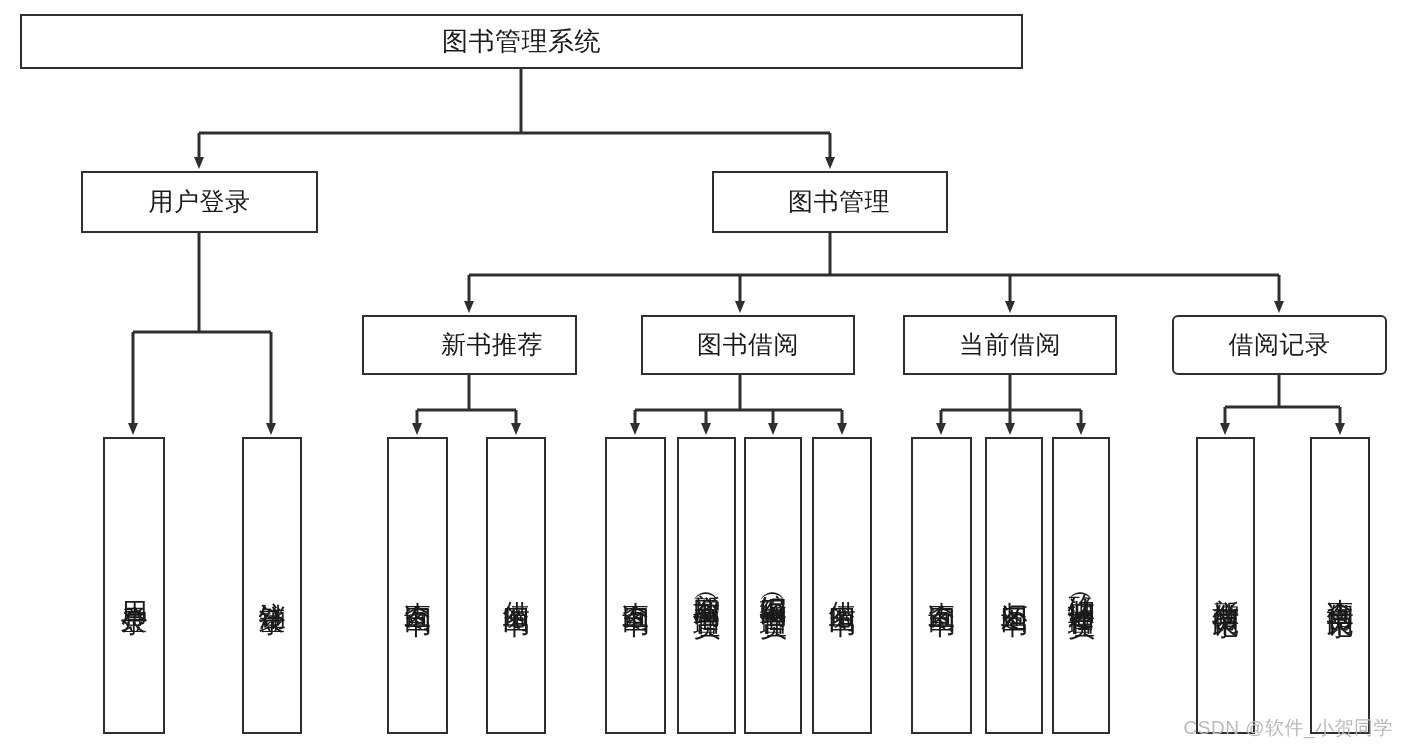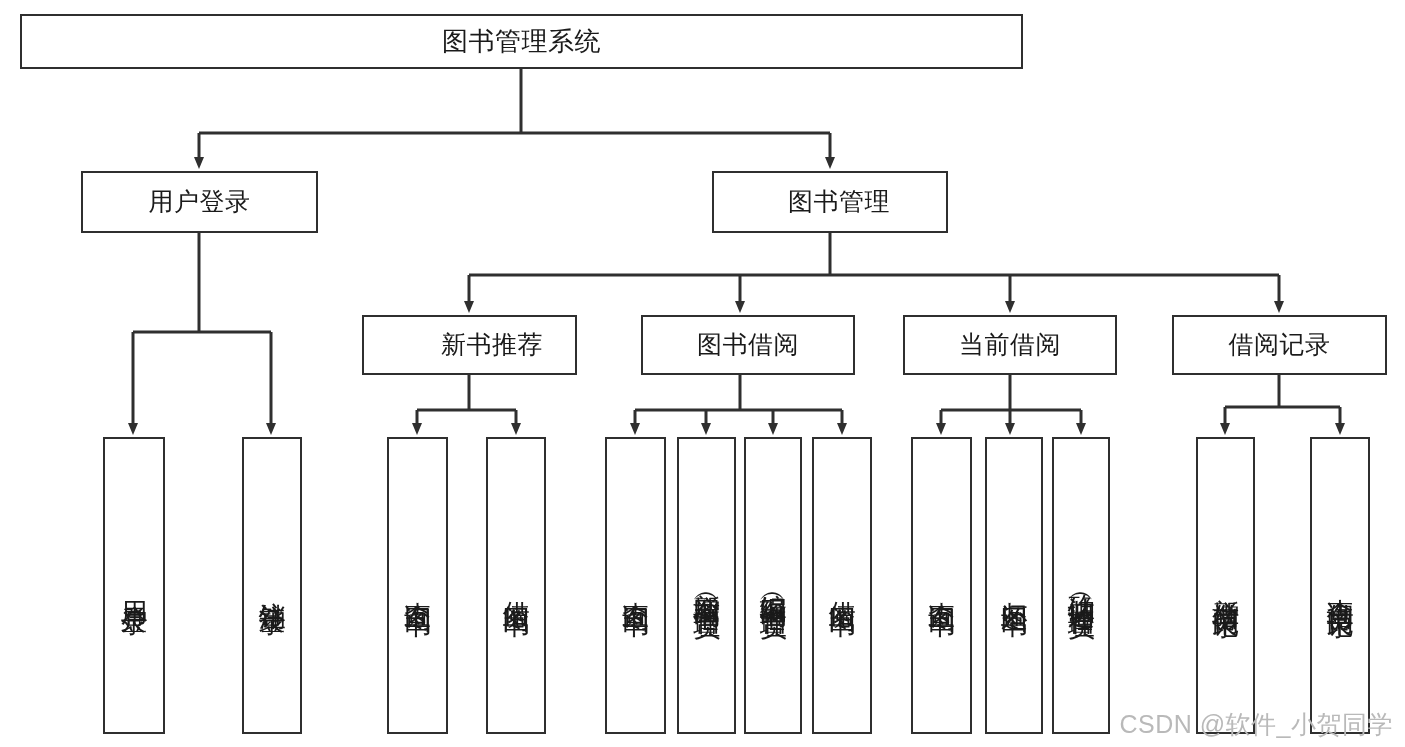--- a/index.html
+++ b/index.html
@@ -60,21 +60,21 @@
     text-orientation: upright;
     font-size: 27px;
     line-height: 1.06;
     letter-spacing: 3px;
     white-space: nowrap;
   }
   #watermark {
     position: absolute;
     right: 12px;
     bottom: 6px;
-    font-size: 25px;
+    font-size: 19px;
     color: #b9b9b9;
     letter-spacing: 0.5px;
     z-index: 5;
     white-space: nowrap;
     font-family: "Liberation Sans", "DejaVu Sans", sans-serif;
   }
 </style>
 </head>
 <body>
 
@@ -144,21 +144,21 @@
 
   <div class="node horiz" style="left:362px; top:315px; width:215px; height:60px;padding-left:45px;">
     <span class="lbl">新书推荐</span>
   </div>
   <div class="node horiz" style="left:633px; top:315px; width:214px; height:60px;margin-left:8px;">
     <span class="lbl">图书借阅</span>
   </div>
   <div class="node horiz" style="left:903px; top:315px; width:214px; height:60px;font-family:Liberation Serif, serif;">
     <span class="lbl">当前借阅</span>
   </div>
-  <div class="node horiz" style="left:1172px; top:315px; width:215px; height:60px;">
+  <div class="node horiz" style="left:1172px; top:315px; width:215px; height:60px;border-radius:6px;">
     <span class="lbl">借阅记录</span>
   </div>
 
   <div class="node vert" style="left:103px; top:437px; width:62px; height:297px;">
     <span class="lbl">用户登录</span>
   </div>
   <div class="node vert" style="left:242px; top:437px; width:60px; height:297px;">
     <span class="lbl">注销登录</span>
   </div>
 

